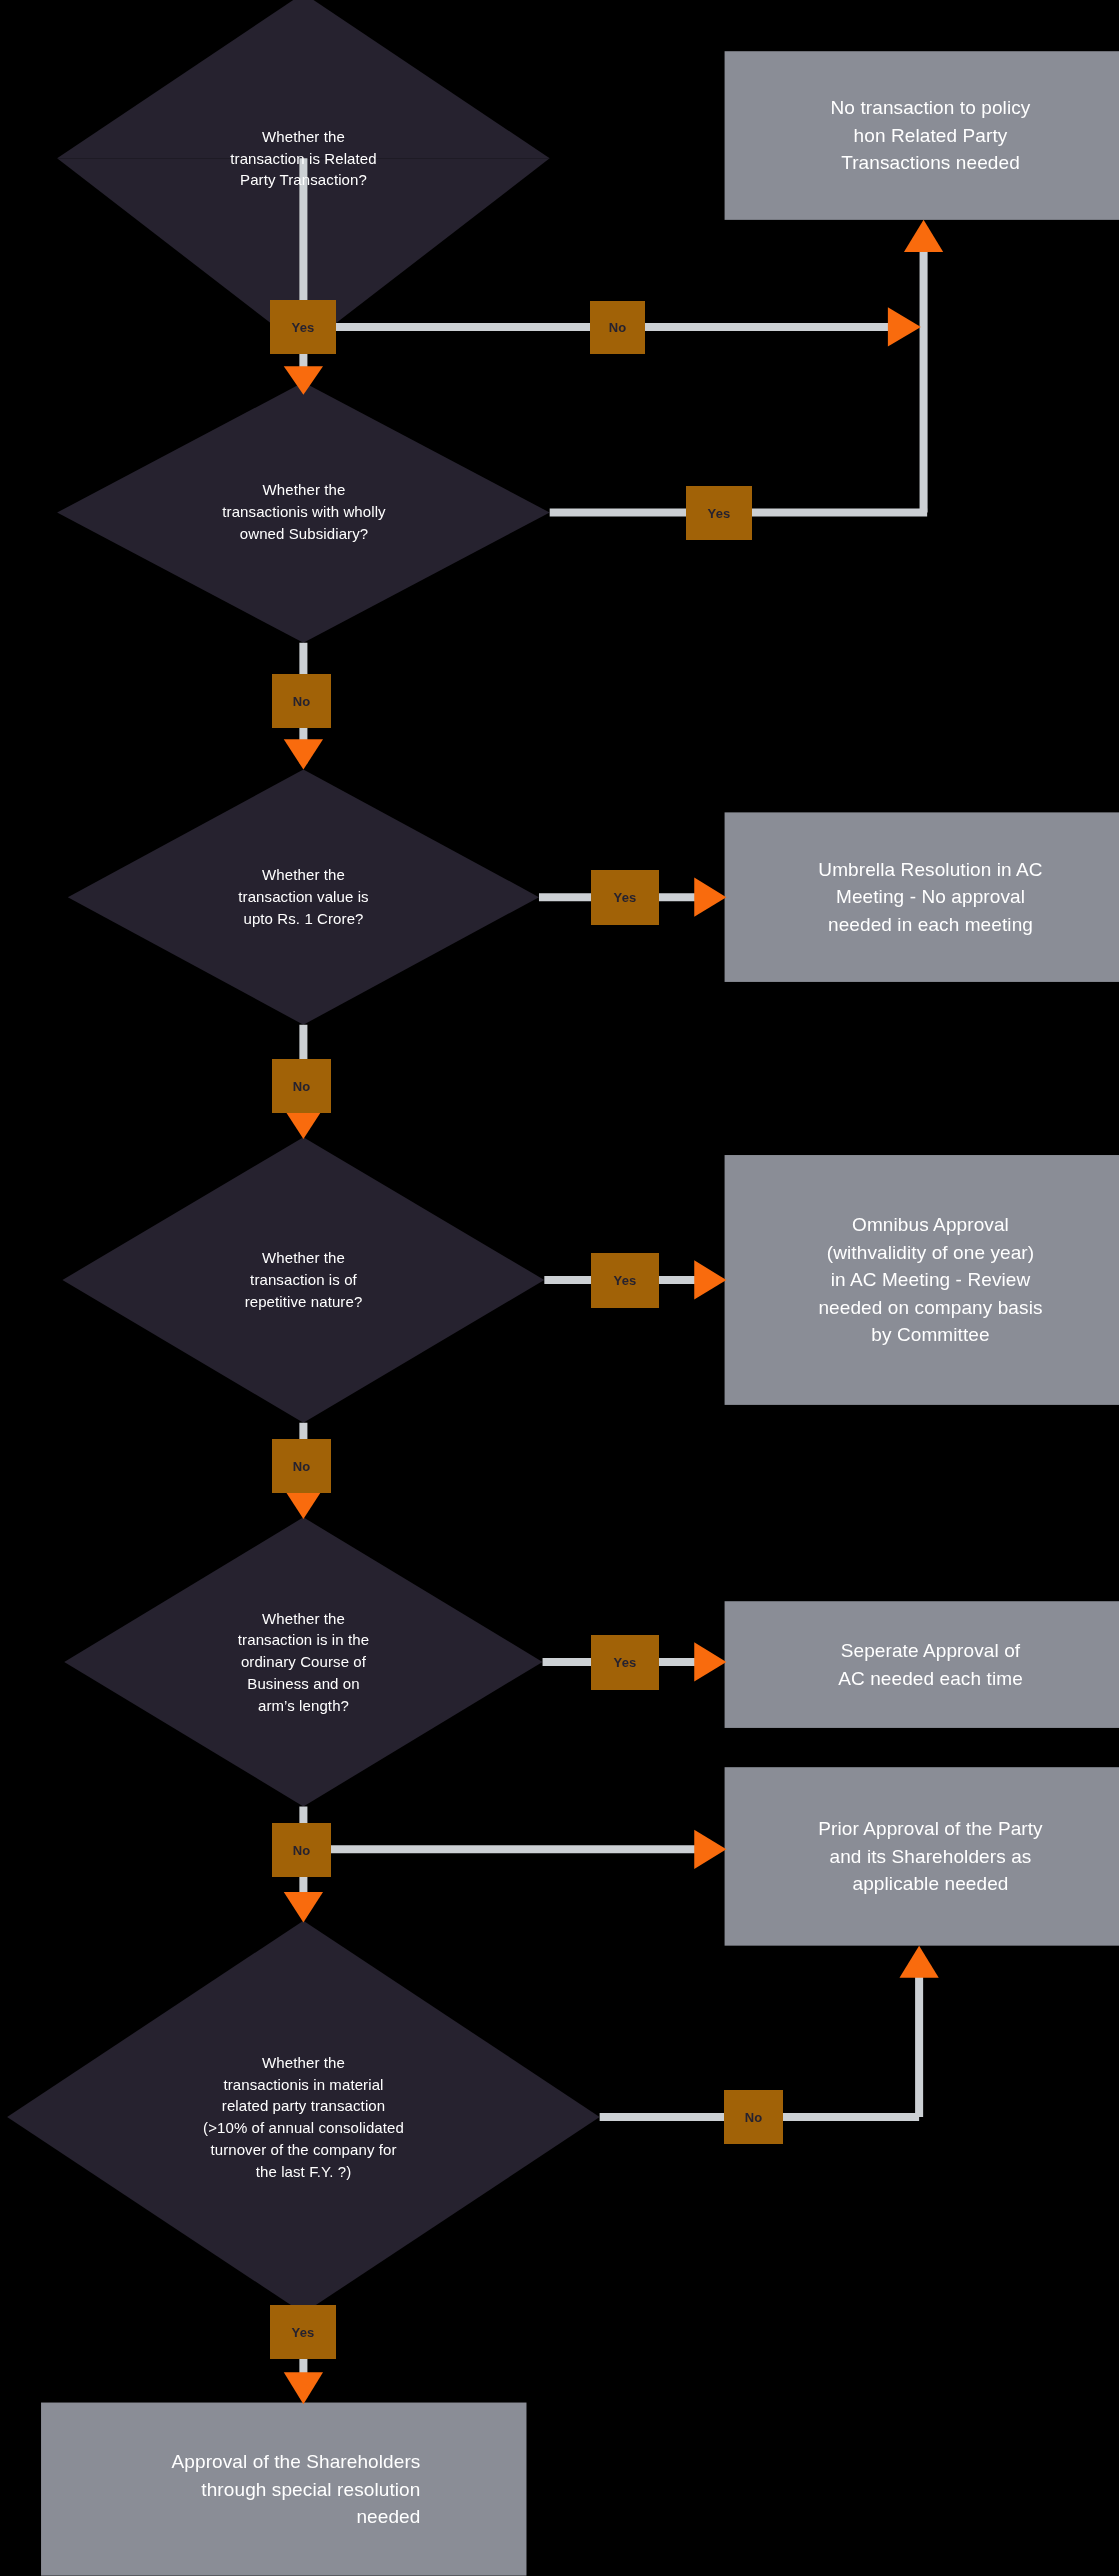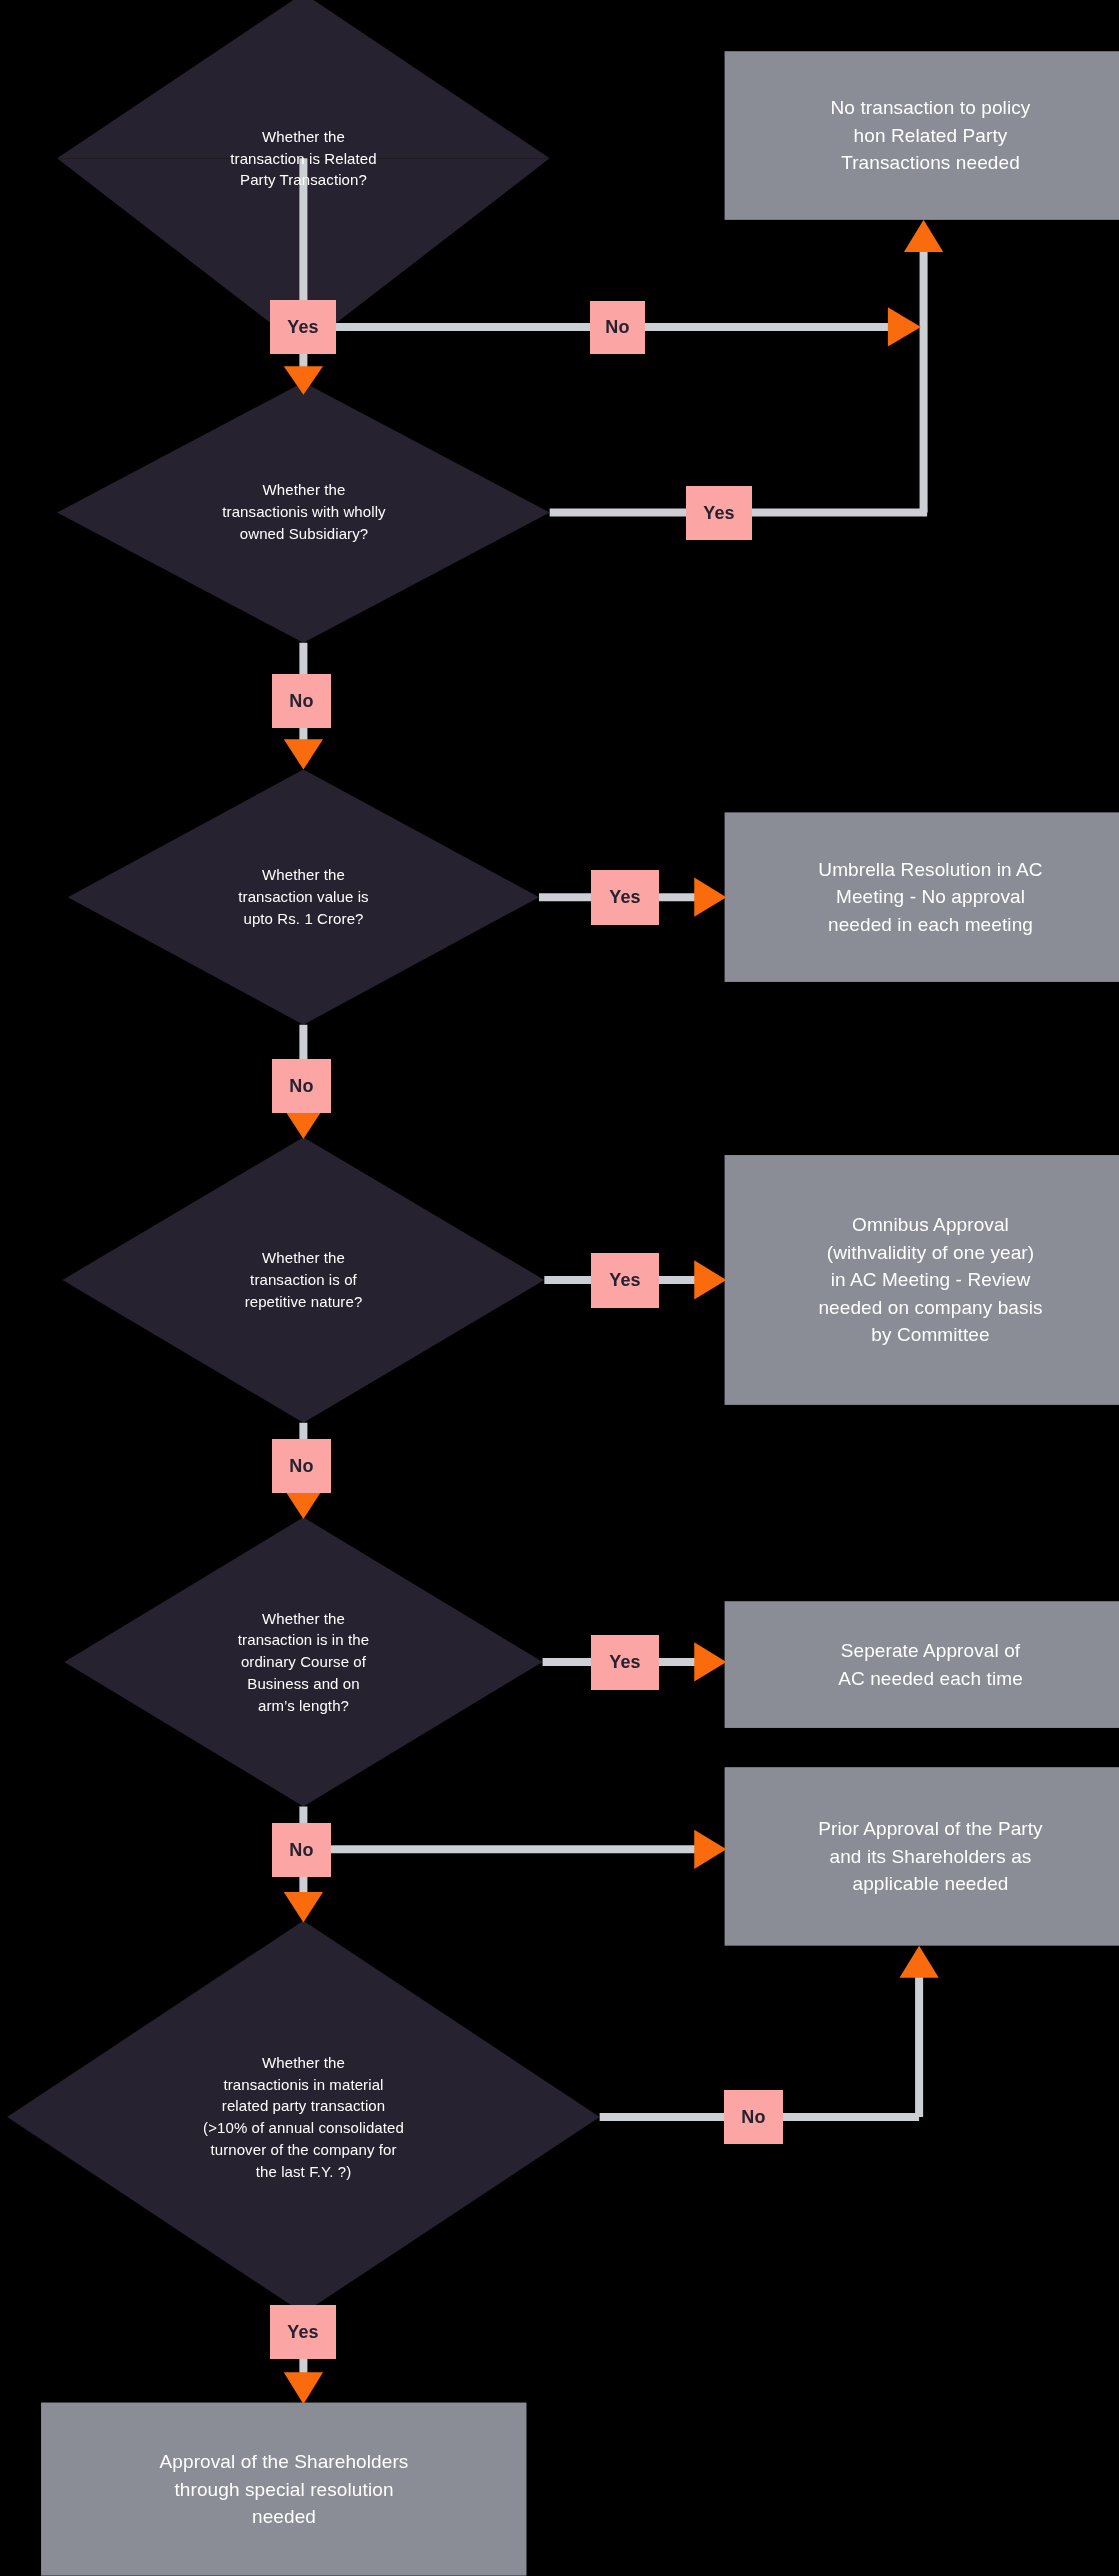--- a/index.html
+++ b/index.html
@@ -34,23 +34,23 @@
     text-align: center;
     color: #ffffff;
     line-height: 1.45;
     pointer-events: none;
     -webkit-font-smoothing: antialiased;
   }
   .diamond-text { font-size: 15px; font-weight: 400; letter-spacing: 0.1px; }
   .box-text     { font-size: 19px; font-weight: 400; letter-spacing: 0.1px; }
   .edge-label {
     position: absolute;
-    background: #fca5a5;
+    background: #a16207;
     color: #26222f;
-    font-size: 18px;
+    font-size: 13px;
     font-weight: 700;
     display: flex;
     align-items: center;
     justify-content: center;
     letter-spacing: 0.2px;
   }
 </style>
 </head>
 <body>
 
@@ -205,21 +205,21 @@
       <span style="white-space:pre-line">Seperate Approval of
 AC needed each time</span>
     </div>
 
   <div class="node-text box-text" style="left:725px; top:1767px; width:411px; height:179px;">
       <span style="white-space:pre-line">Prior Approval of the Party
 and its Shareholders as
 applicable needed</span>
     </div>
 
-  <div class="node-text box-text" style="left:41px; top:2403px; width:486px; height:173px;">
+  <div class="node-text box-text" style="left:53px; top:2403px; width:486px; height:173px;text-align:right;">
       <span style="white-space:pre-line">Approval of the Shareholders
 through special resolution
 needed</span>
     </div>
 
   <div class="edge-label" style="left:270px; top:300px; width:66px; height:54px;">Yes</div>
 
   <div class="edge-label" style="left:590px; top:301px; width:55px; height:53px;">No</div>
 
   <div class="edge-label" style="left:686px; top:486px; width:66px; height:54px;">Yes</div>

